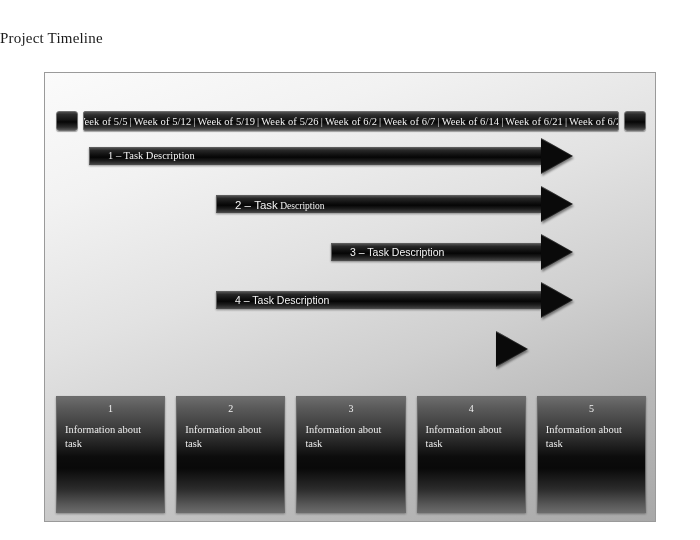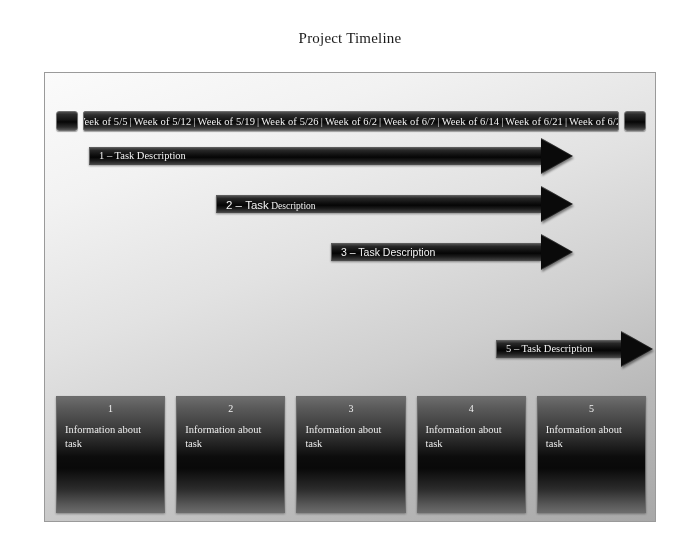--- a/index.html
+++ b/index.html
@@ -15,21 +15,21 @@
     overflow: hidden;
     position: relative;
   }
 
   
   .page-title {
     position: absolute;
     top: 30px;
     left: 0;
     width: 700px;
-    text-align: center;
+    text-align: left;
     font-family: "Liberation Serif", serif;
     font-size: 15px;
     color: #1a1a1a;
     letter-spacing: 0.2px;
   }
 
   
   .canvas {
     position: absolute;
     left: 44px;
@@ -129,21 +129,21 @@
         #101010 42%,
         #050505 58%,
         #1d1d1d 80%,
         #3f3f3f 100%);
     display: flex;
     align-items: center;
     box-shadow: 0 1px 2px rgba(0,0,0,0.4);
     overflow: hidden;
   }
   .arrow .label {
-    padding-left: 9px;
+    padding-left: 18px;
     white-space: nowrap;
     color: #f4f4f4;
     line-height: 1;
   }
   .arrow .head {
     position: relative;
     flex: 0 0 auto;
     width: 32px;
     height: 36px;
     align-self: center;
@@ -279,25 +279,30 @@
 
   <div class="arrow" style="left:286px; top:170px; width:242px;text-align:center;">
     <div class="shaft">
       <span class="label lbl-sans">3 – Task Description</span>
     </div>
     <div class="head">
       <span class="sheen"></span>
     </div>
   </div>
 
+  <div class="arrow" style="left:171px; top:218px; width:357px;">
+    <div class="shaft">
+      <span class="label lbl-sans">4 – Task Description</span>
+    </div>
+    <div class="head">
+      <span class="sheen"></span>
+    </div>
+  </div>
 
   <div class="arrow" style="left:451px; top:267px; width:157px;">
-    <div class="shaft">
-      <span class="label lbl-serif">5 – Task Description</span>
-    </div>
     <div class="head">
       <span class="sheen"></span>
     </div>
   </div>
 
   <div class="boxes">
 
     <div class="info-box">
       <div class="box-num">1</div>
       <div class="box-text">Information about task</div>

